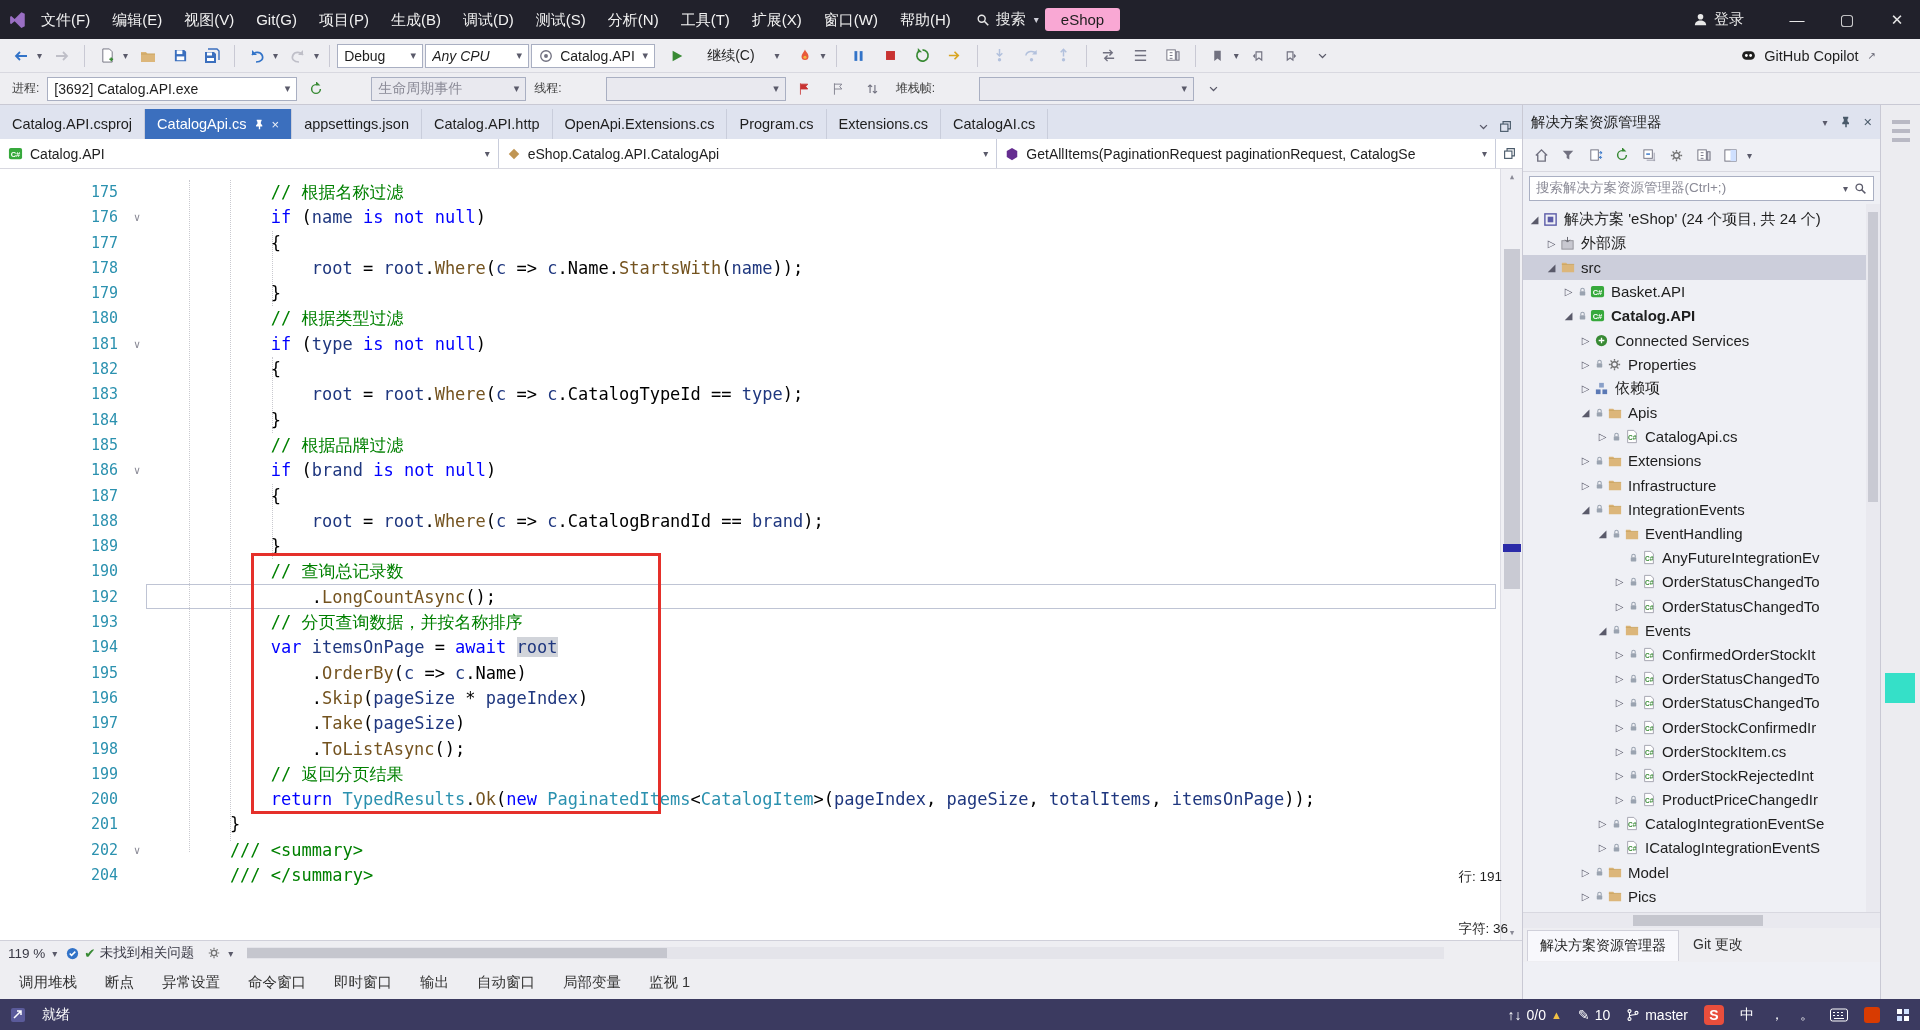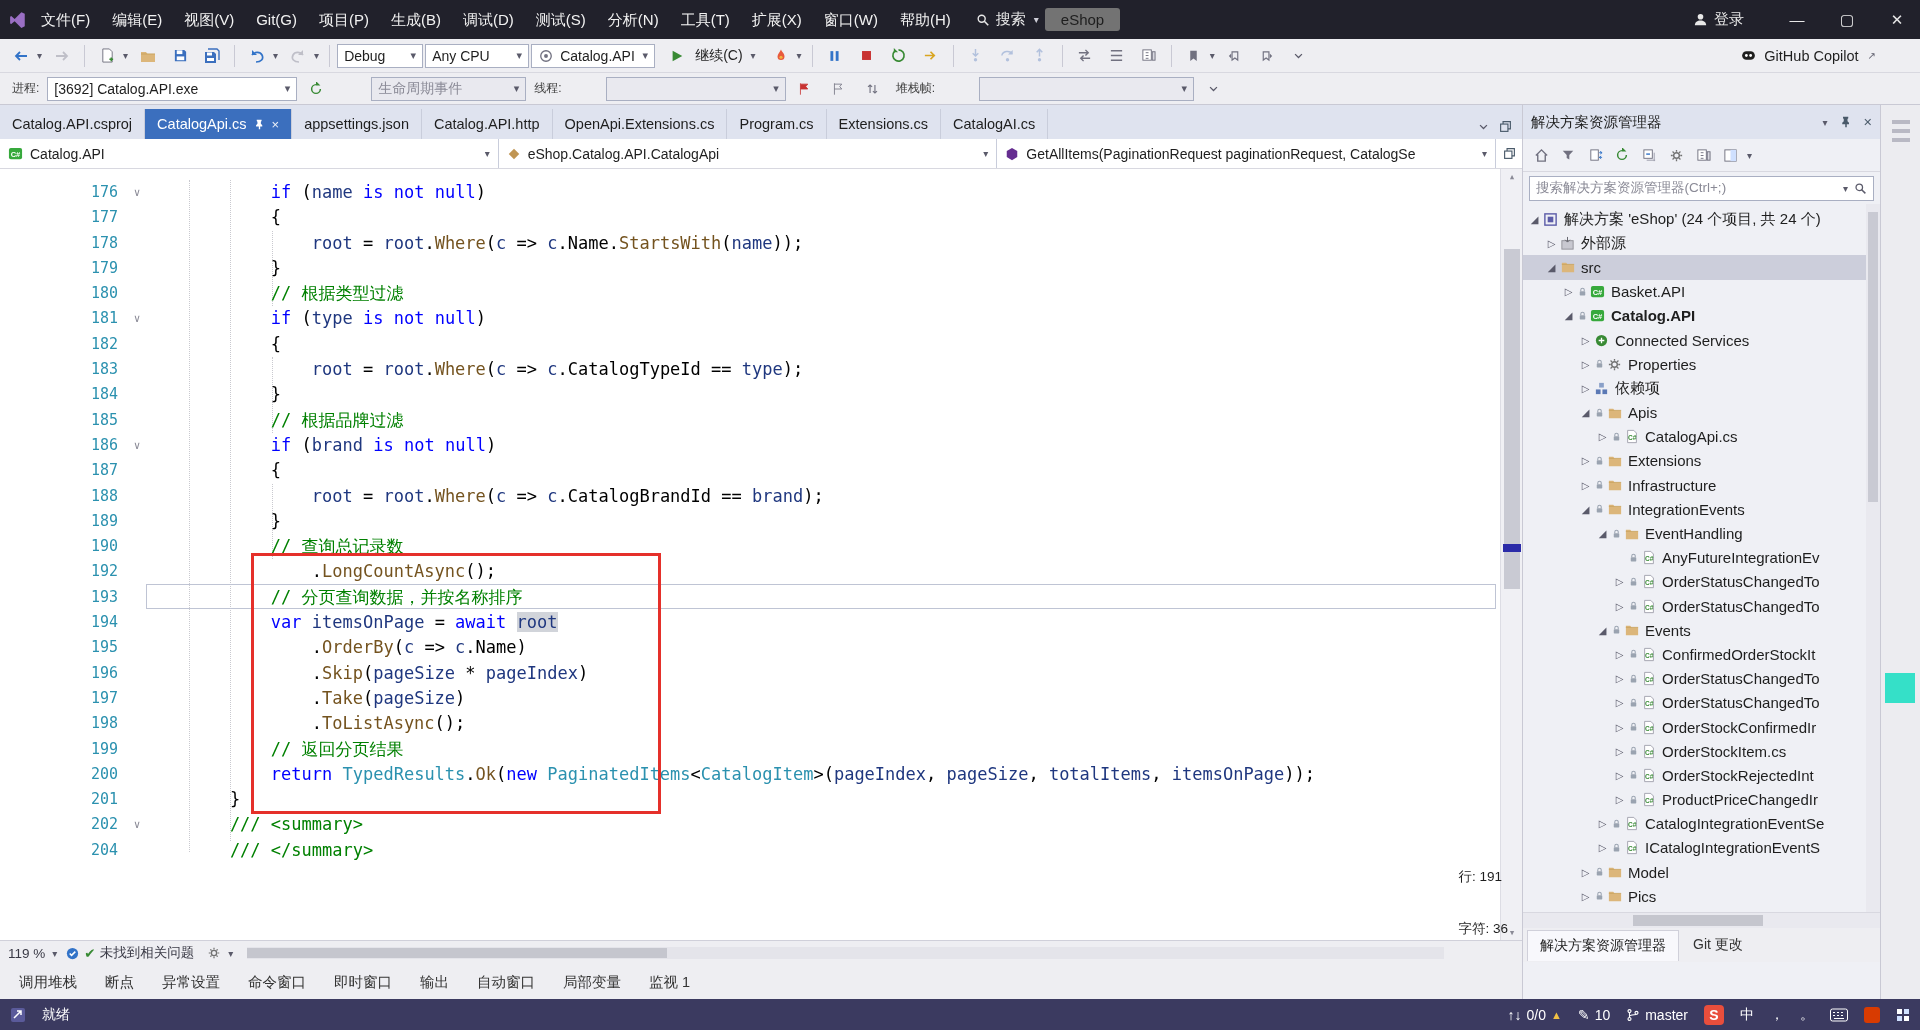--- a/index.html
+++ b/index.html
@@ -5,38 +5,38 @@
   html,body{margin:0;padding:0;background:#9a9aa8;}
   *{box-sizing:border-box;}
   #vs{position:relative;width:1920px;height:1030px;background:#EEEEF2;
       font-family:"Liberation Sans","DejaVu Sans",sans-serif;font-size:15px;color:#1e1e1e;overflow:hidden;}
   
   #titlebar{position:absolute;left:0;top:0;width:1920px;height:39px;background:#21212b;color:#f2f2f2;
             display:flex;align-items:center;}
   #titlebar .menus{display:flex;align-items:center;height:100%;}
   .menu-item{padding:12px 11px;line-height:39px;cursor:default;}
   .tb-search{display:flex;align-items:center;gap:6px;margin-left:14px;color:#e8e8e8;}
-  .tb-search .box{background:#737373;color:#1e1e1e;border-radius:3px;padding:3px 16px;min-width:60px;text-align:center;}
+  .tb-search .box{background:#f9a8d4;color:#1e1e1e;border-radius:3px;padding:3px 16px;min-width:60px;text-align:center;}
   #titlebar .right{margin-left:auto;display:flex;align-items:center;gap:4px;}
   .win-btn{width:46px;text-align:center;line-height:39px;font-size:15px;color:#e8e8e8;}
   .signin{display:flex;align-items:center;gap:6px;margin-right:26px;color:#e8e8e8;}
   
   #toolbar2{position:absolute;left:0;top:39px;width:1920px;height:34px;background:#EEEEF2;border-bottom:1px solid #D8D8E0;
             display:flex;align-items:center;padding:0 6px;gap:2px;}
   #toolbar3{position:absolute;left:0;top:73px;width:1920px;height:32px;background:#EEEEF2;border-bottom:1px solid #C9C9D4;
             display:flex;align-items:center;padding:0 8px;gap:4px;}
   .tb-icon{display:inline-flex;align-items:center;justify-content:center;min-width:24px;height:26px;border-radius:3px;
            color:#4a5a6a;font-size:15px;padding:0 2px;}
   .tb-icon.dim{opacity:.4;}
   .tb-sep{width:1px;height:22px;background:#C9C9D4;margin:0 5px;}
   .combo{height:24px;background:#ffffff;border:1px solid #A9AFC2;display:inline-flex;align-items:center;
          padding:0 6px;gap:6px;font-size:14px;color:#1e1e1e;}
   .combo .chev{margin-left:auto;color:#5a5a6a;font-size:11px;}
   .combo.dim{background:#E9E9EF;color:#8a8a96;margin-left:36px;}
-  .tb-btn{display:inline-flex;align-items:center;gap:6px;height:26px;padding:0 8px;border-radius:3px;font-size:14px;}
+  .tb-btn{display:inline-flex;align-items:center;gap:18px;height:26px;padding:0 8px;border-radius:3px;font-size:14px;}
   .chev-glyph{font-size:10px;color:#5a5a6a;margin-left:2px;}
   .tb-label{color:#404040;font-size:12px;margin:0 4px;}
   #copilot{margin-left:auto;display:flex;align-items:center;gap:7px;margin-right:30px;font-size:14.5px;}
   
   #content{position:absolute;left:0;top:105px;width:1920px;height:894px;display:flex;}
   #leftcol{width:1522px;height:894px;position:relative;background:#ffffff;}
   #sepanel{width:358px;height:894px;background:#EFF0F5;border-left:1px solid #C9C9D4;position:relative;}
   #rightstrip{width:40px;height:894px;background:#ECECF0;border-left:1px solid #C9C9D4;position:relative;}
   
   #tabbar{position:absolute;left:0;top:0;width:1522px;height:34px;background:#DFE3EF;display:flex;align-items:flex-end;}
@@ -243,21 +243,21 @@
           </svg>
         </span>
         <span class="chev-glyph">▾</span>
       </span>
       <span class="tb-sep"></span>
       <span class="combo" style="width:86px">
         <span style="overflow:hidden;white-space:nowrap;">Debug</span>
         <span class="chev">▾</span>
       </span>
       <span class="combo" style="width:104px">
-        <span style="overflow:hidden;white-space:nowrap;">Any CPU</span>
+        <span style="overflow:hidden;white-space:nowrap;font-style:italic;">Any CPU</span>
         <span class="chev">▾</span>
       </span>
       <span class="combo" style="width:124px">
         <span class="tb-icon" style="min-width:16px;height:16px;padding:0">
           <svg width="14" height="14" viewBox="0 0 16 16">
             <circle cx="8" cy="8" r="6" fill="none" stroke="#717180" stroke-width="1.5"></circle>
             <circle cx="8" cy="8" r="2.2" fill="#717180"></circle>
           </svg>
         </span>
         <span style="overflow:hidden;white-space:nowrap;">Catalog.API</span>
@@ -547,20 +547,21 @@
             </svg>
           </div>
         </div>
       <div id="editor">
           <div class="guide" style="left:189px;top:11px;height:672px;"></div>
           <div class="guide" style="left:230px;top:11px;height:661px;"></div>
           <div class="guide" style="left:272px;top:61.6px;height:75.9px;"></div>
           <div class="guide" style="left:272px;top:188.1px;height:75.9px;"></div>
           <div class="guide" style="left:272px;top:314.6px;height:75.9px;"></div>
           <div style="position:absolute;left:0;top:11px;width:1500px;">
+            <div class="eline"><span class="eg-num">175</span><span class="eg-fold"></span><span class="ecode"><span class="tok-cm">            // 根据名称过滤</span></span></div>
             <div class="eline"><span class="eg-num">176</span><span class="eg-fold">∨</span><span class="ecode"><span class="tok-pl">            </span><span class="tok-kw">if</span><span class="tok-pl"> (</span><span class="tok-id">name</span><span class="tok-pl"> </span><span class="tok-kw">is</span><span class="tok-pl"> </span><span class="tok-kw">not</span><span class="tok-pl"> </span><span class="tok-kw">null</span><span class="tok-pl">)</span></span></div>
             <div class="eline"><span class="eg-num">177</span><span class="eg-fold"></span><span class="ecode"><span class="tok-pl">            {</span></span></div>
             <div class="eline"><span class="eg-num">178</span><span class="eg-fold"></span><span class="ecode"><span class="tok-pl">                </span><span class="tok-id">root</span><span class="tok-pl"> = </span><span class="tok-id">root</span><span class="tok-pl">.</span><span class="tok-mt">Where</span><span class="tok-pl">(</span><span class="tok-id">c</span><span class="tok-pl"> =&gt; </span><span class="tok-id">c</span><span class="tok-pl">.Name.</span><span class="tok-mt">StartsWith</span><span class="tok-pl">(</span><span class="tok-id">name</span><span class="tok-pl">));</span></span></div>
             <div class="eline"><span class="eg-num">179</span><span class="eg-fold"></span><span class="ecode"><span class="tok-pl">            }</span></span></div>
             <div class="eline"><span class="eg-num">180</span><span class="eg-fold"></span><span class="ecode"><span class="tok-cm">            // 根据类型过滤</span></span></div>
             <div class="eline"><span class="eg-num">181</span><span class="eg-fold">∨</span><span class="ecode"><span class="tok-pl">            </span><span class="tok-kw">if</span><span class="tok-pl"> (</span><span class="tok-id">type</span><span class="tok-pl"> </span><span class="tok-kw">is</span><span class="tok-pl"> </span><span class="tok-kw">not</span><span class="tok-pl"> </span><span class="tok-kw">null</span><span class="tok-pl">)</span></span></div>
             <div class="eline"><span class="eg-num">182</span><span class="eg-fold"></span><span class="ecode"><span class="tok-pl">            {</span></span></div>
             <div class="eline"><span class="eg-num">183</span><span class="eg-fold"></span><span class="ecode"><span class="tok-pl">                </span><span class="tok-id">root</span><span class="tok-pl"> = </span><span class="tok-id">root</span><span class="tok-pl">.</span><span class="tok-mt">Where</span><span class="tok-pl">(</span><span class="tok-id">c</span><span class="tok-pl"> =&gt; </span><span class="tok-id">c</span><span class="tok-pl">.CatalogTypeId == </span><span class="tok-id">type</span><span class="tok-pl">);</span></span></div>
             <div class="eline"><span class="eg-num">184</span><span class="eg-fold"></span><span class="ecode"><span class="tok-pl">            }</span></span></div>
             <div class="eline"><span class="eg-num">185</span><span class="eg-fold"></span><span class="ecode"><span class="tok-cm">            // 根据品牌过滤</span></span></div>

